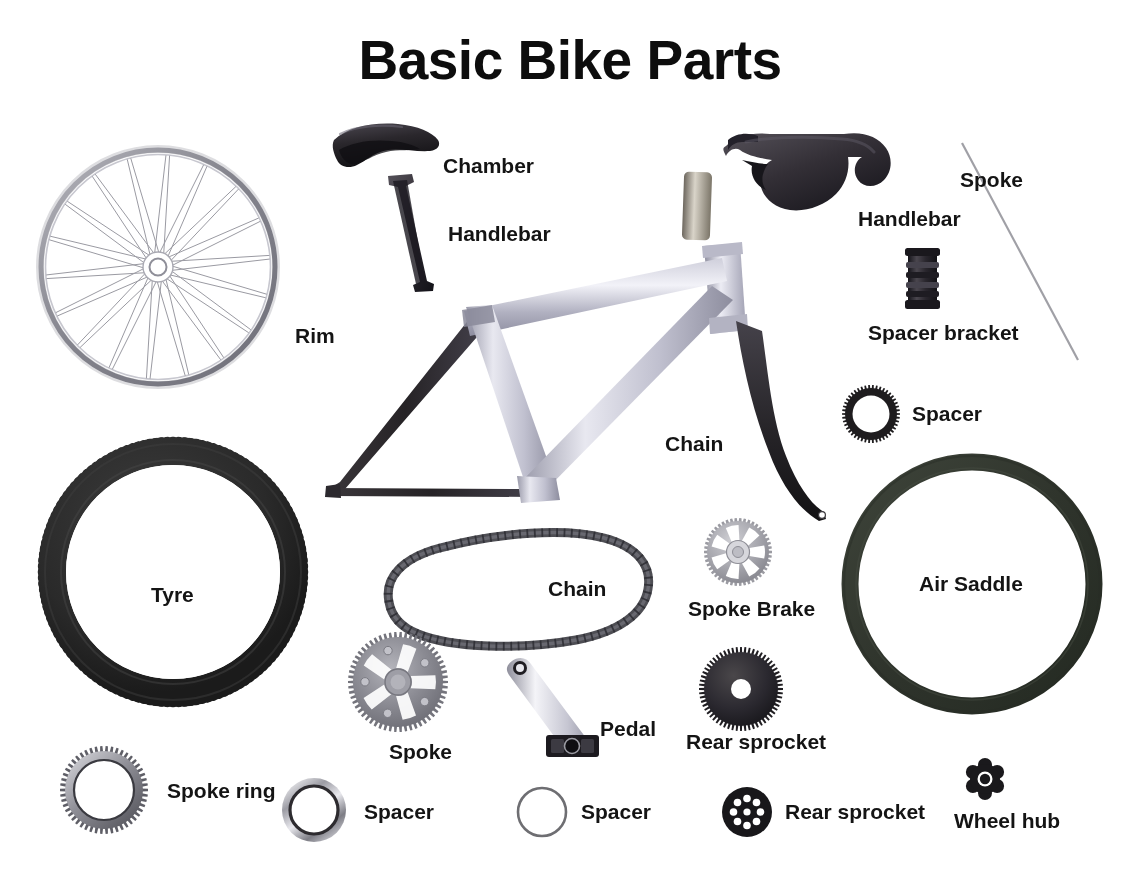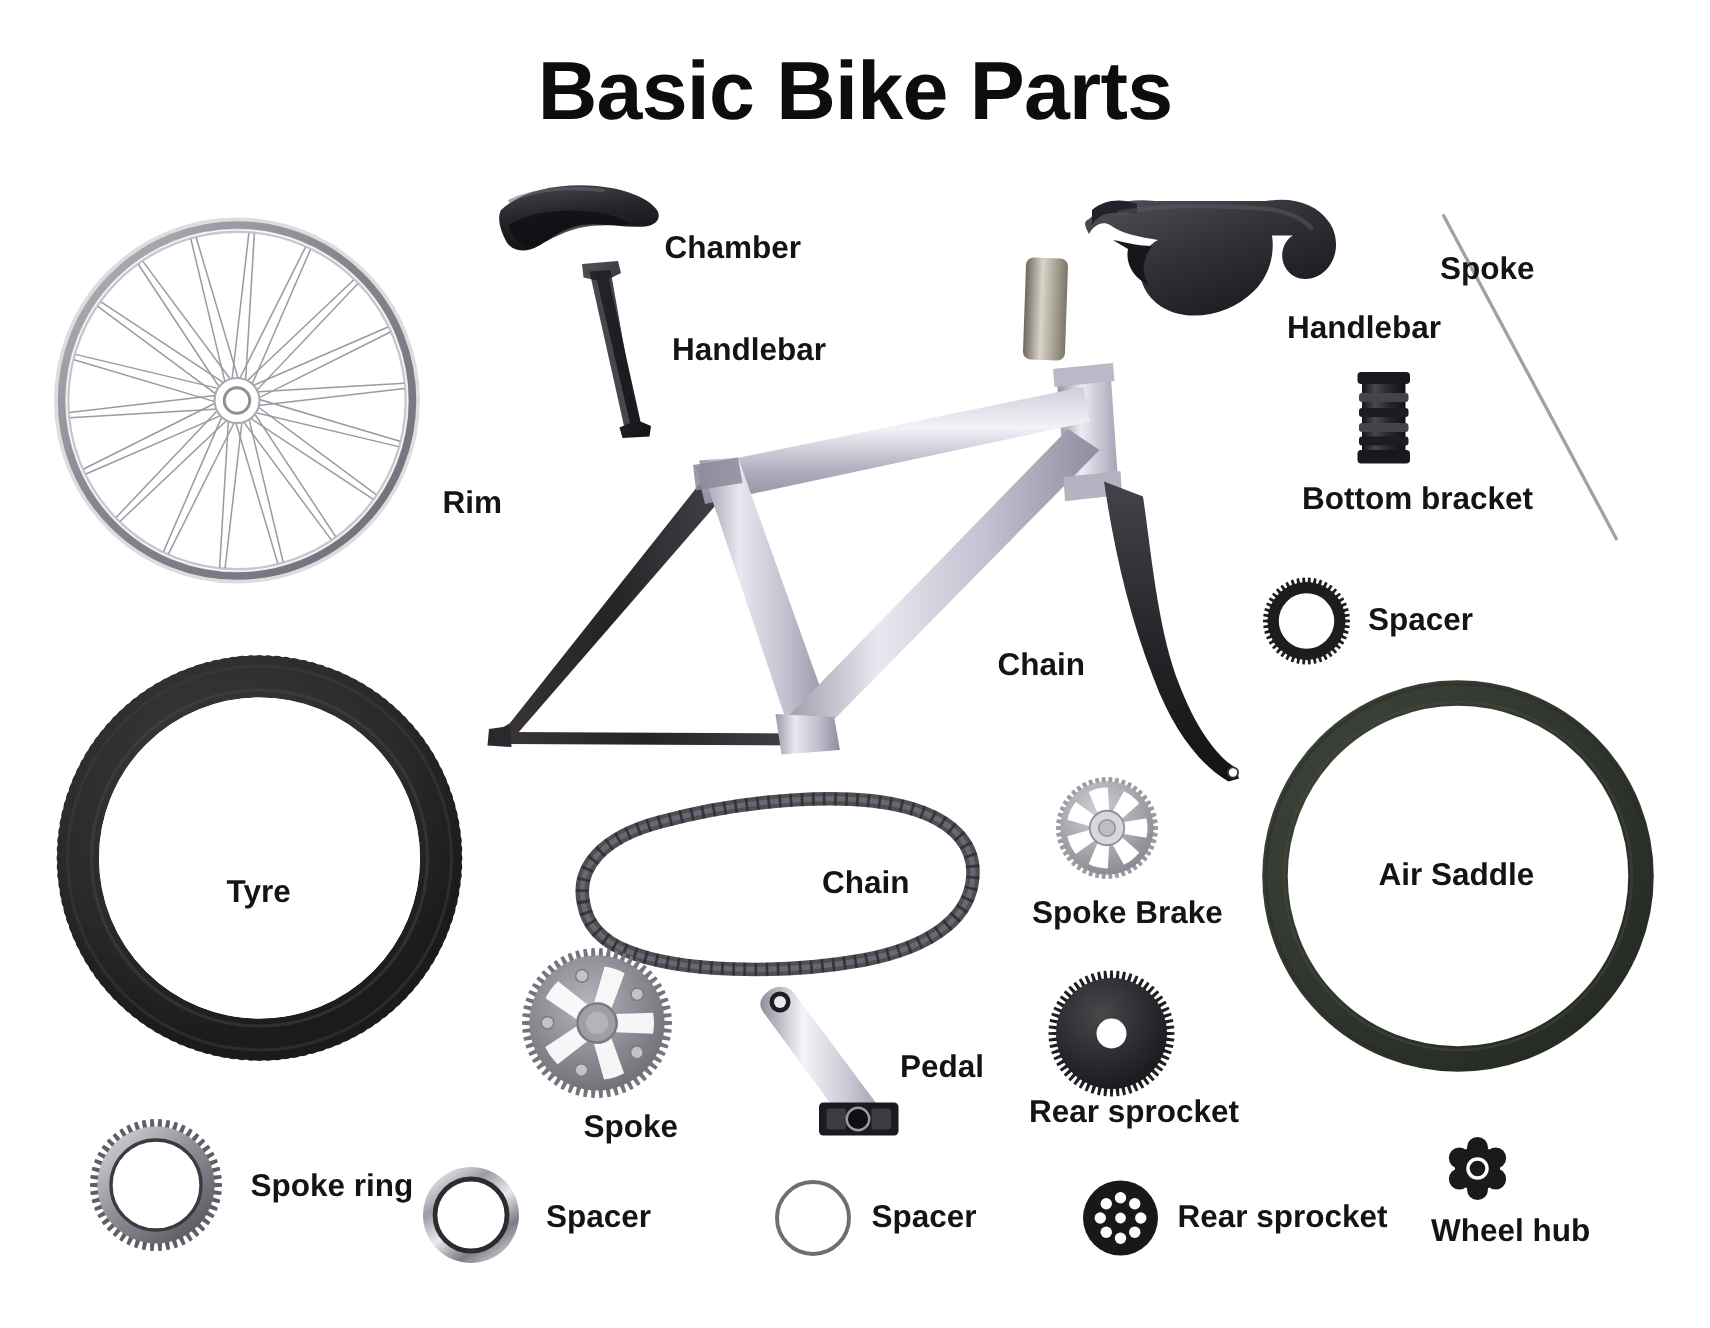--- a/index.html
+++ b/index.html
@@ -811,28 +811,28 @@
       <circle cx="985" cy="779" r="7.5" fill="#ffffff"></circle>
       <circle cx="985" cy="779" r="5.2" fill="#1a191c"></circle>
     </g>
   </svg>
 
   <div class="lbl s22" style="left:295px;top:325px">Rim</div>
   <div class="lbl s22" style="left:443px;top:155px">Chamber</div>
   <div class="lbl s22" style="left:448px;top:223px">Handlebar</div>
   <div class="lbl s22" style="left:858px;top:208px">Handlebar</div>
   <div class="lbl s22" style="left:960px;top:169px">Spoke</div>
-  <div class="lbl s22" style="left:868px;top:322px">Bottom bracket</div>
+  <div class="lbl s22" style="left:868px;top:322px">Spacer bracket</div>
   <div class="lbl s22" style="left:912px;top:403px">Spacer</div>
   <div class="lbl s22" style="left:665px;top:433px">Chain</div>
   <div class="lbl s22" style="left:151px;top:584px">Tyre</div>
   <div class="lbl s22" style="left:548px;top:578px">Chain</div>
   <div class="lbl s22" style="left:919px;top:573px">Air Saddle</div>
   <div class="lbl s22" style="left:688px;top:598px">Spoke Brake</div>
-  <div class="lbl s22" style="left:600px;top:701px">Pedal</div>
+  <div class="lbl s22" style="left:600px;top:718px">Pedal</div>
   <div class="lbl s22" style="left:686px;top:731px">Rear sprocket</div>
   <div class="lbl s22" style="left:389px;top:741px">Spoke</div>
   <div class="lbl s22" style="left:167px;top:780px">Spoke ring</div>
   <div class="lbl s22" style="left:364px;top:801px">Spacer</div>
   <div class="lbl s22" style="left:581px;top:801px">Spacer</div>
   <div class="lbl s22" style="left:785px;top:801px">Rear sprocket</div>
   <div class="lbl s22" style="left:954px;top:810px">Wheel hub</div>
 
 </div>
 

